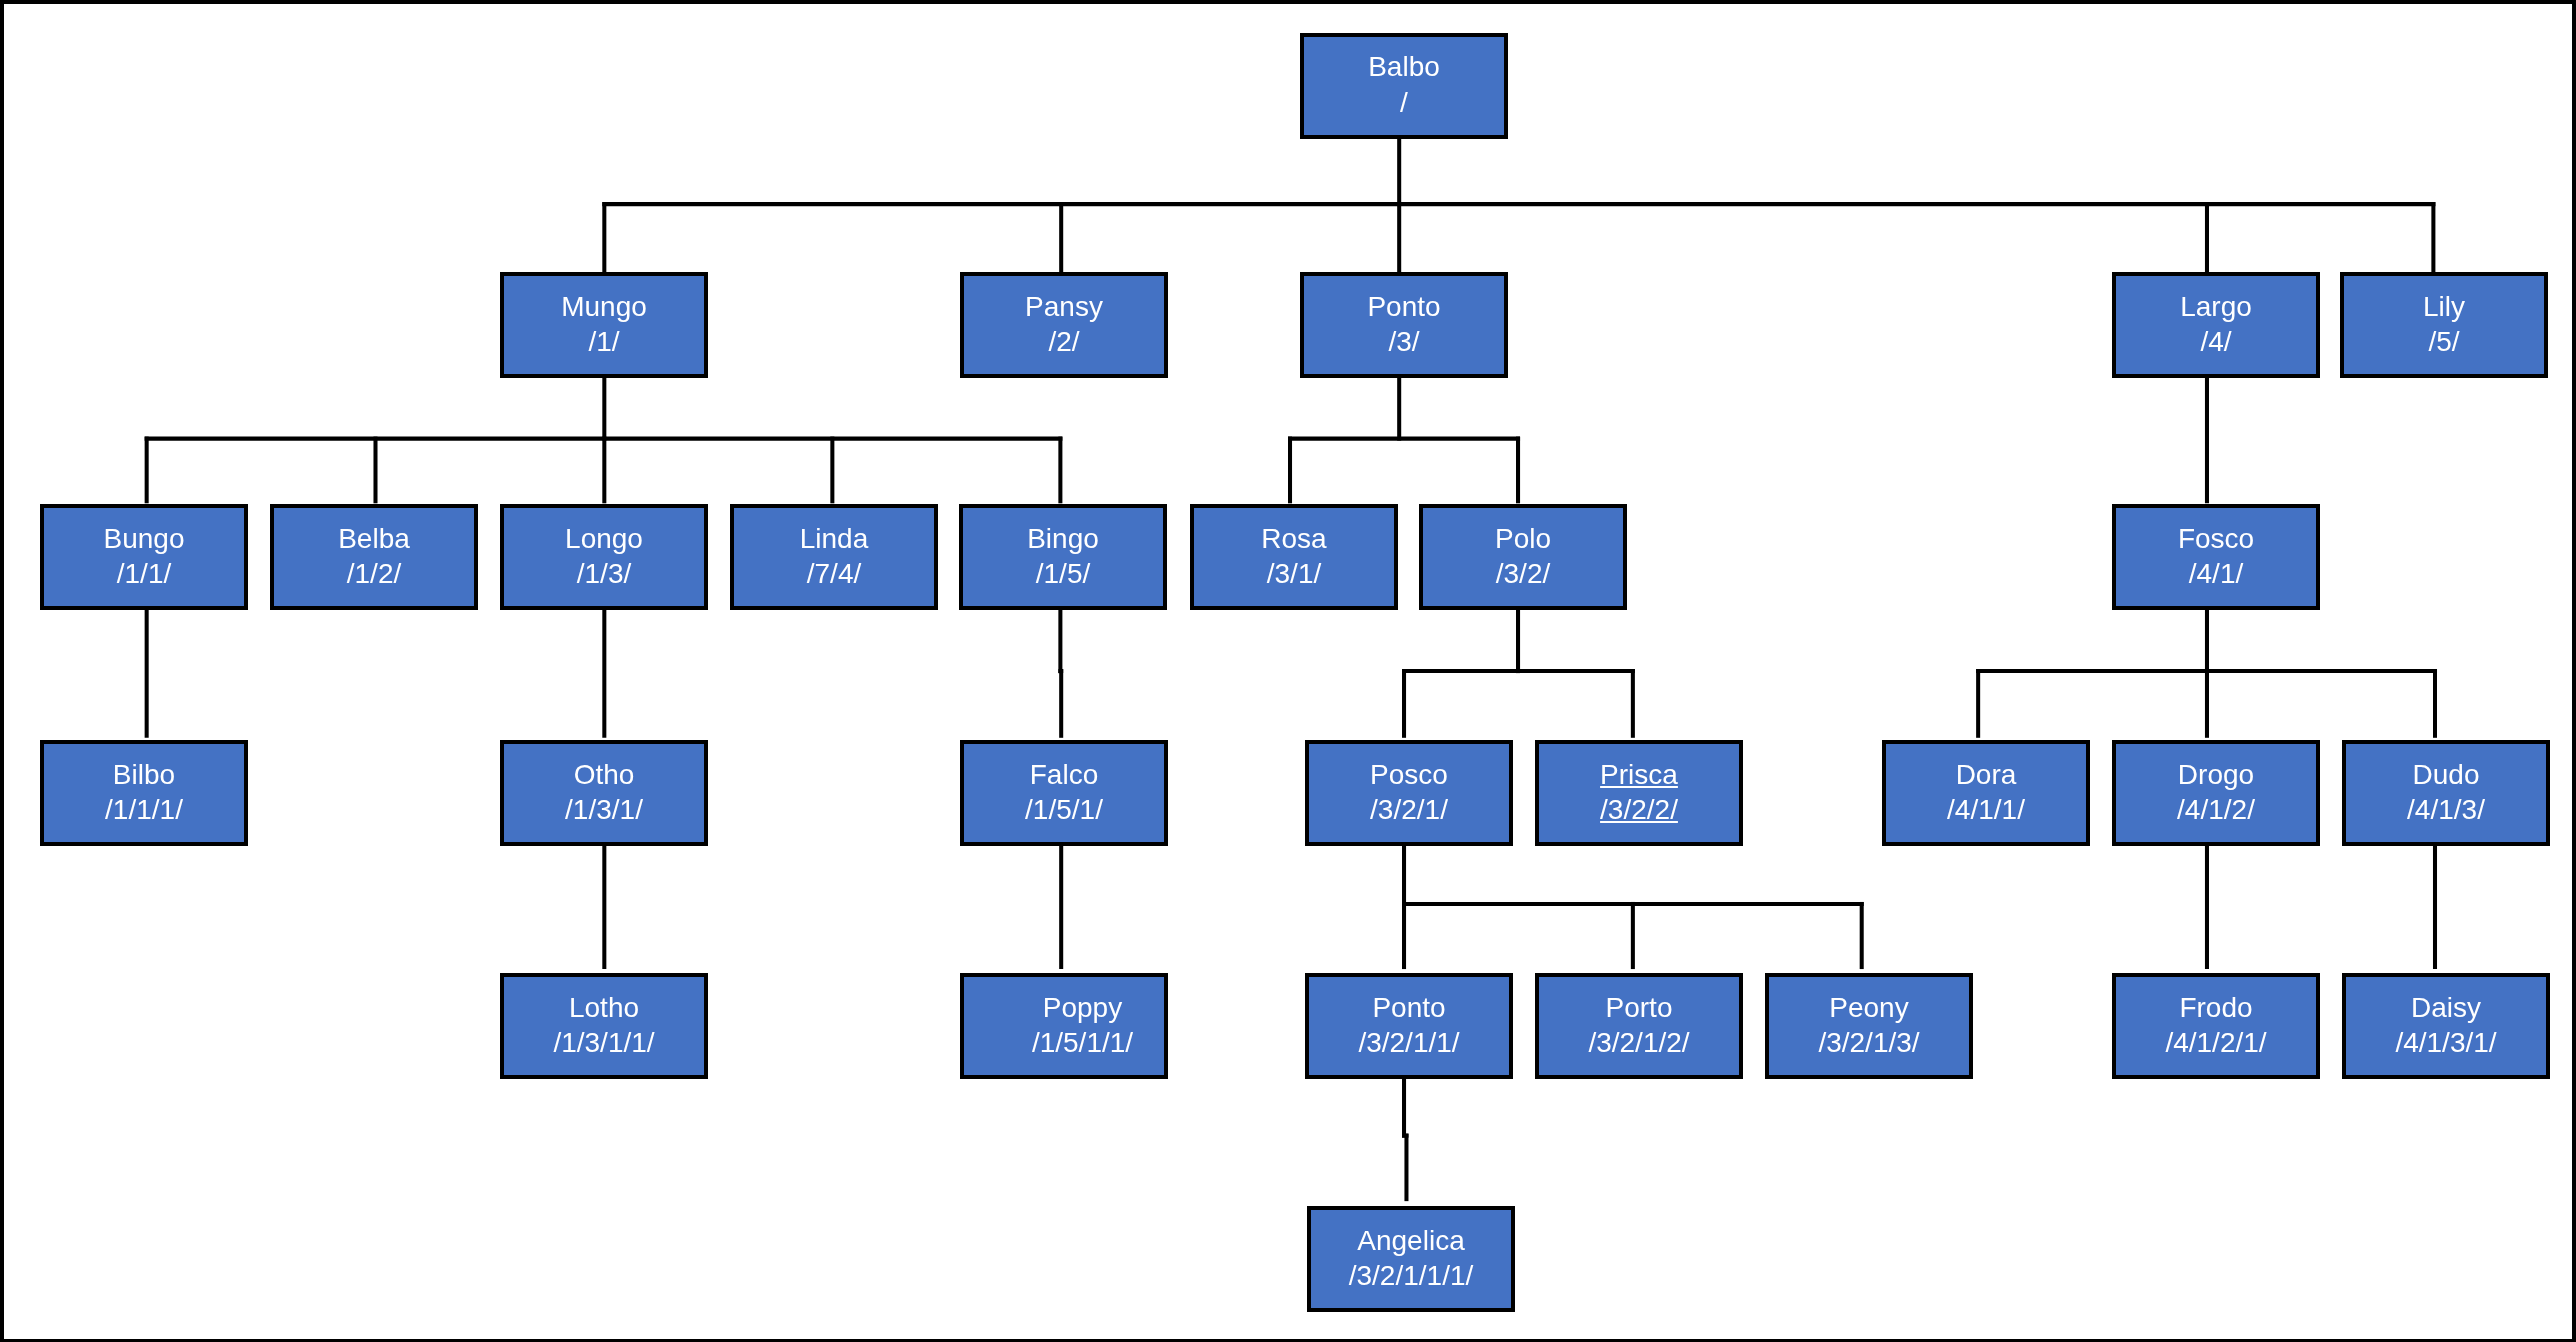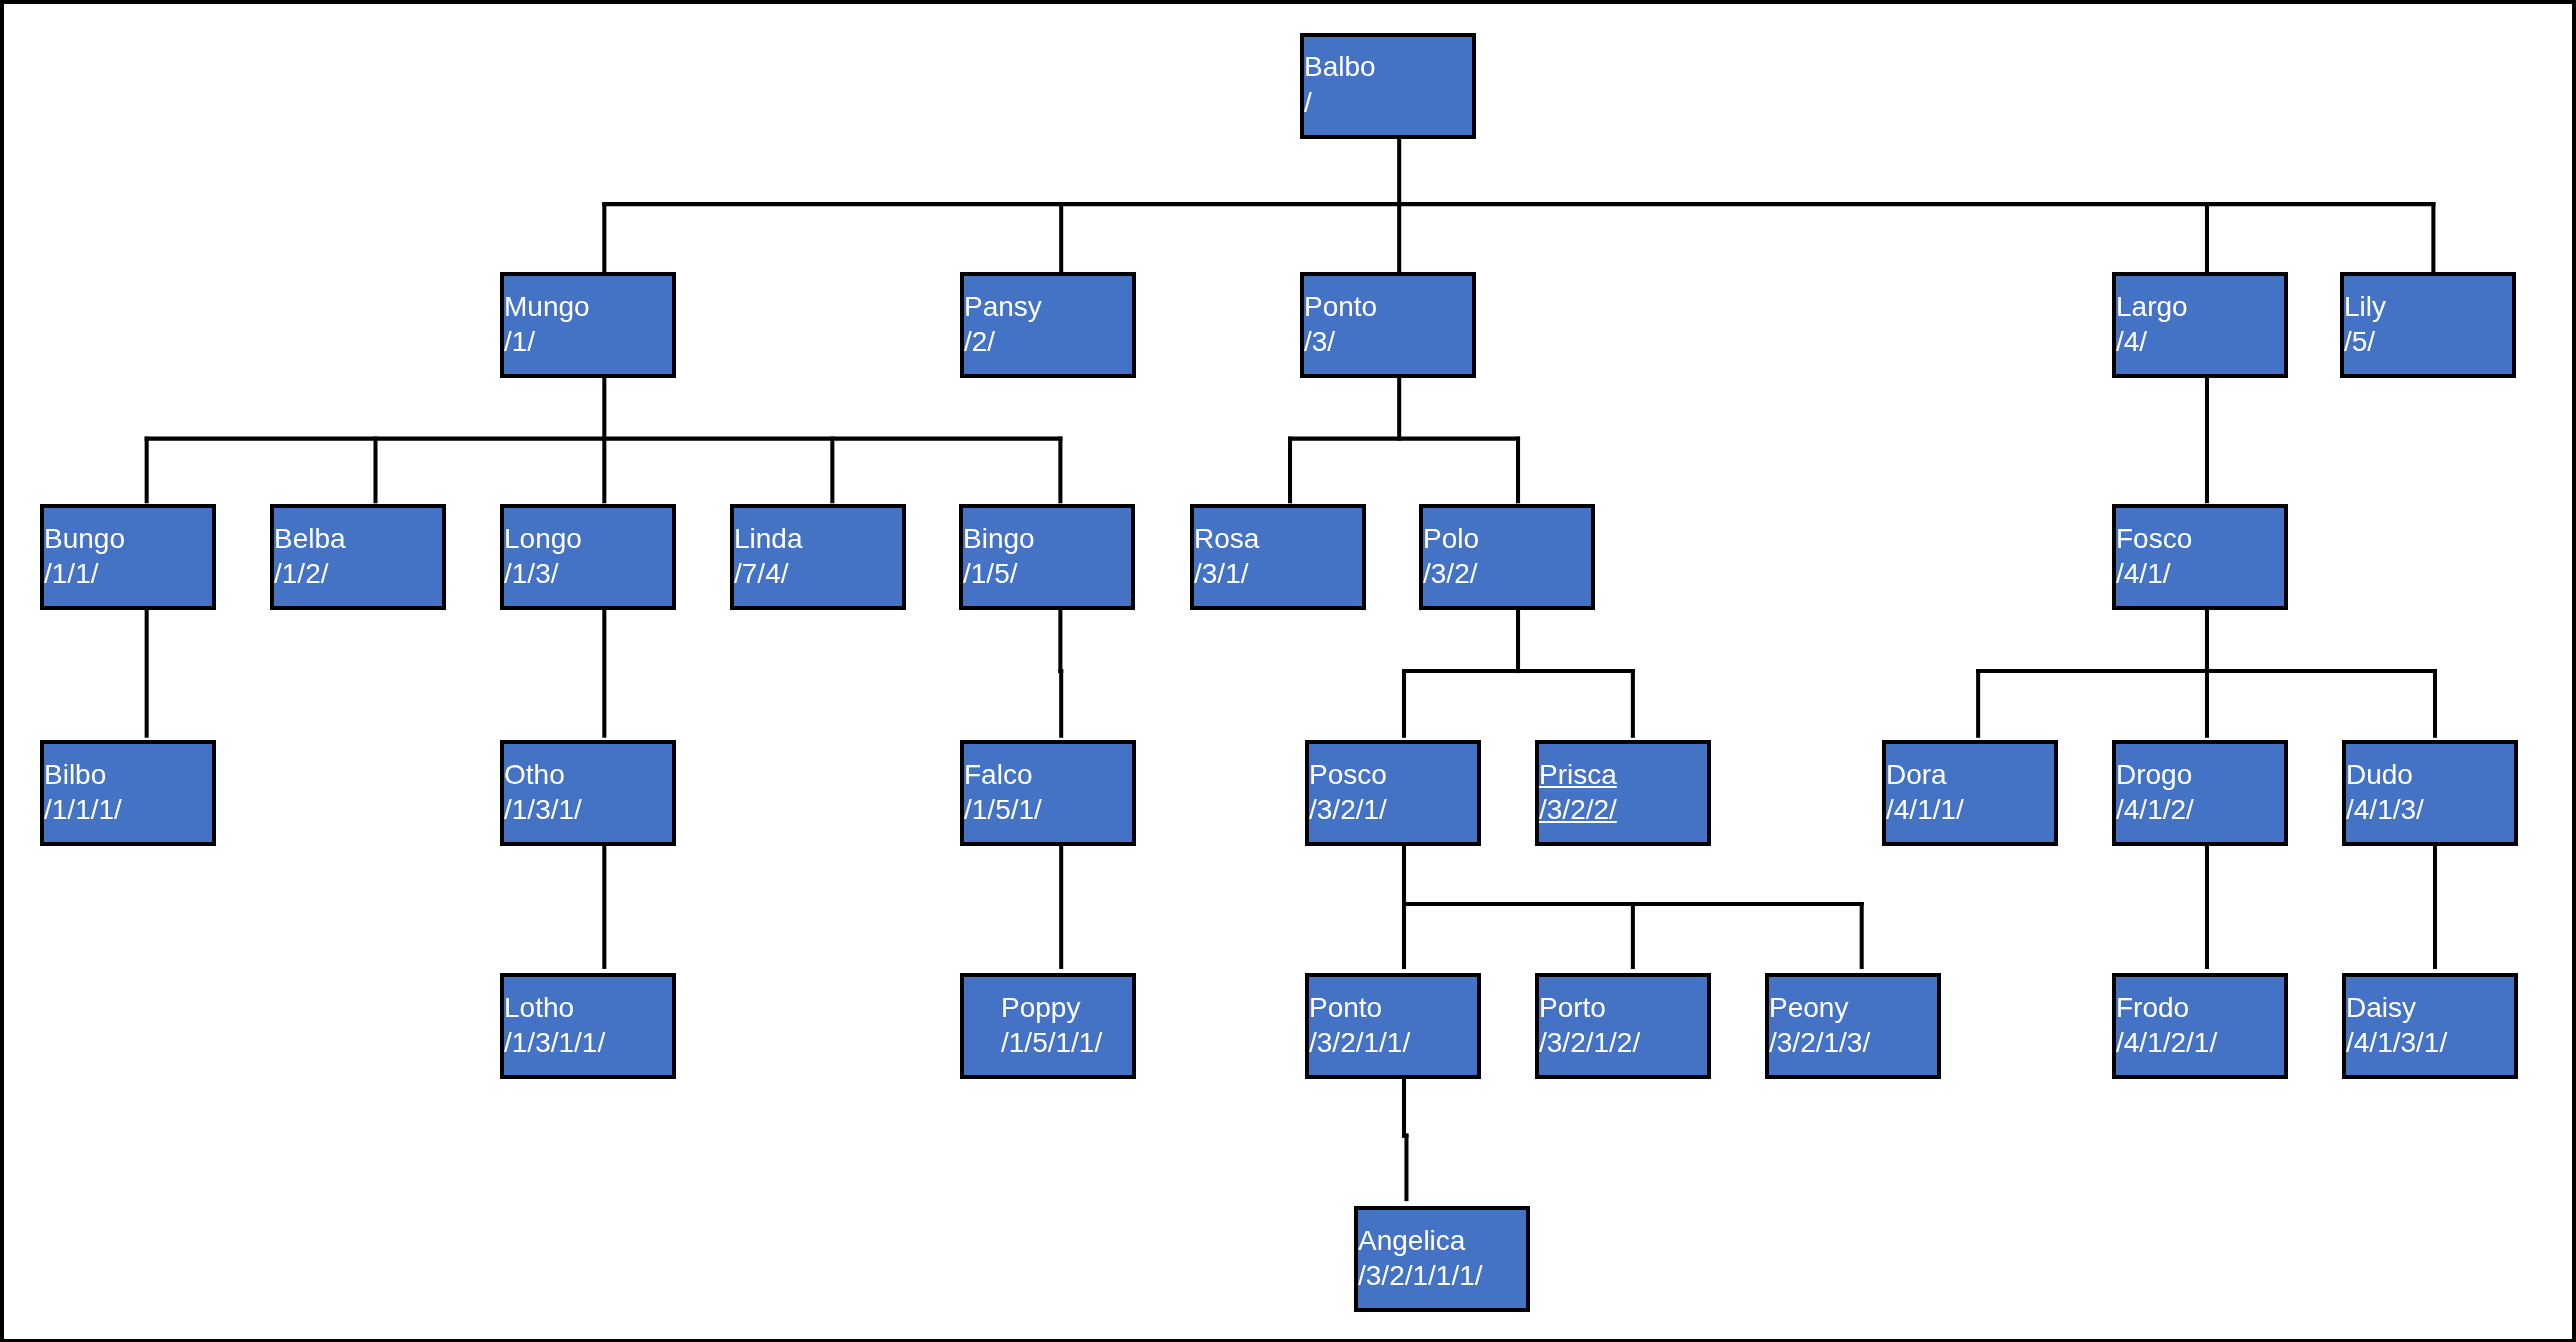--- a/index.html
+++ b/index.html
@@ -24,29 +24,29 @@
     width: 100%;
     height: 100%;
   }
   .wires line {
     stroke: var(--line, #000000);
     stroke-width: 5;
     stroke-linecap: square;
   }
   .node {
     position: absolute;
-    width: 176px;
+    width: 208px;
     height: 106px;
     box-sizing: border-box;
     background: var(--fill, #4472c4);
     border: 4.9px solid var(--stroke, #000000);
     color: var(--text, #ffffff);
     display: flex;
     flex-direction: column;
-    align-items: flex-start;
+    align-items: center;
     justify-content: center;
     gap: 4.9px;
     text-align: center;
     font-size: 28px;
     line-height: 1.1;
     white-space: nowrap;
   }
   .node .nm { font-weight: 400; }
   .node .pt { font-weight: 400; }
 </style>
@@ -211,18 +211,18 @@
       <div class="pt">/3/2/1/3/</div>
     </div>
     <div class="node" style="left: 2108px; top: 969px;">
       <div class="nm">Frodo</div>
       <div class="pt">/4/1/2/1/</div>
     </div>
     <div class="node" style="left: 2338px; top: 969px;">
       <div class="nm">Daisy</div>
       <div class="pt">/4/1/3/1/</div>
     </div>
-    <div class="node" style="left: 1350px; top: 1202px;">
+    <div class="node" style="left: 1303px; top: 1202px;">
       <div class="nm">Angelica</div>
       <div class="pt">/3/2/1/1/1/</div>
     </div>
   </div>
 
 
 </body></html>

